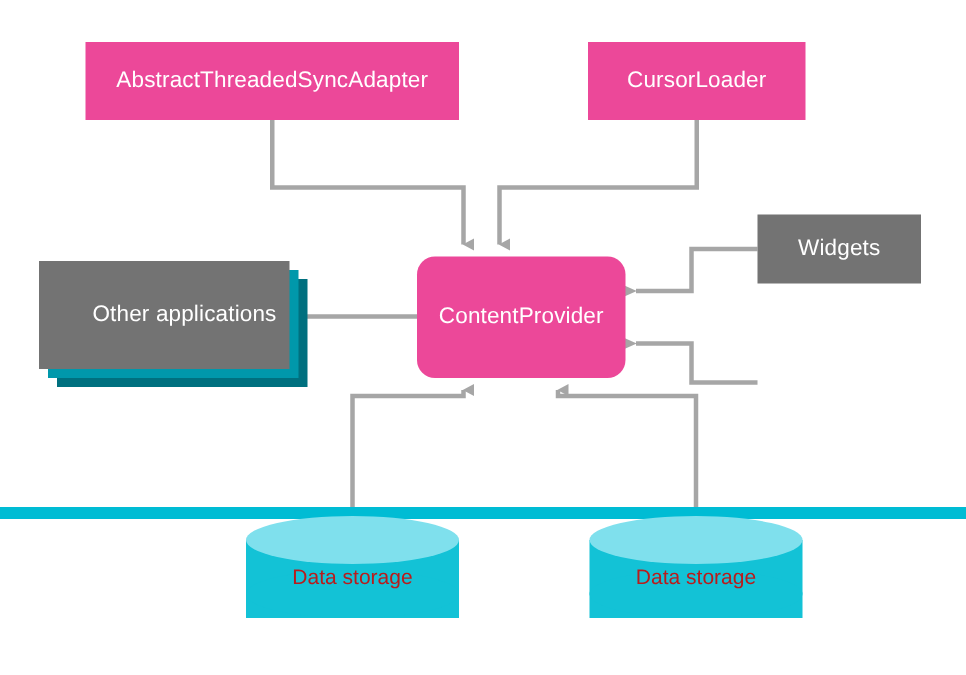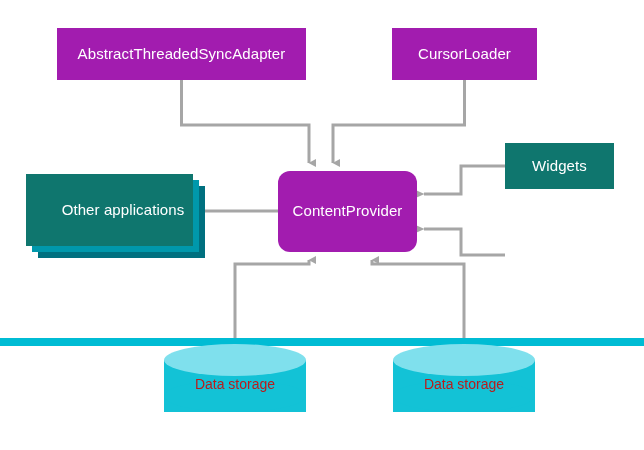--- a/index.html
+++ b/index.html
@@ -33,22 +33,22 @@
     color: #ffffff;
     font-size: 15px;
     font-weight: 400;
     letter-spacing: 0.1px;
     text-align: center;
     box-sizing: border-box;
     line-height: 1.1;
     z-index: 5;
     white-space: nowrap;
   }
-  .node.green { background: #a21caf; }
-  .node.teal  { background: #0f766e; }
+  .node.green { background: #ec4899; }
+  .node.teal  { background: #737373; }
 
   .stack-shadow {
     position: absolute;
     background: #00bcd4;
     z-index: 3;
   }
   .stack-shadow.s1 { background: #0098ab; }
   .stack-shadow.s2 { background: #00707f; }
 
   .cylinder {

